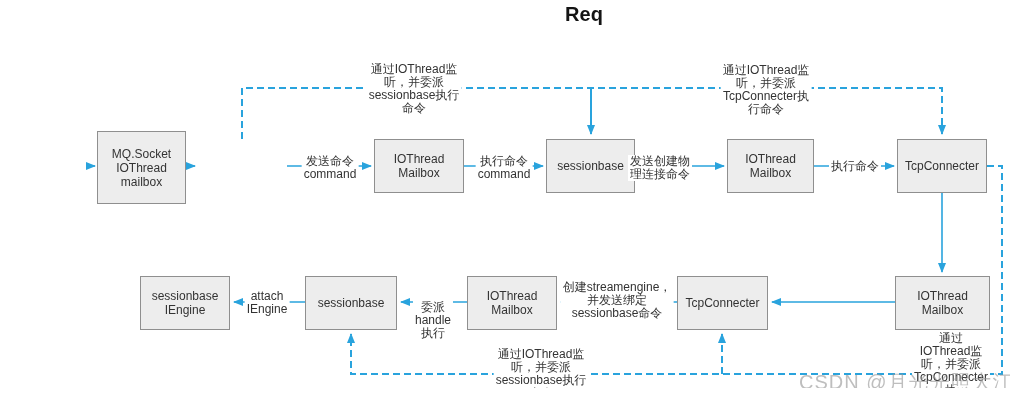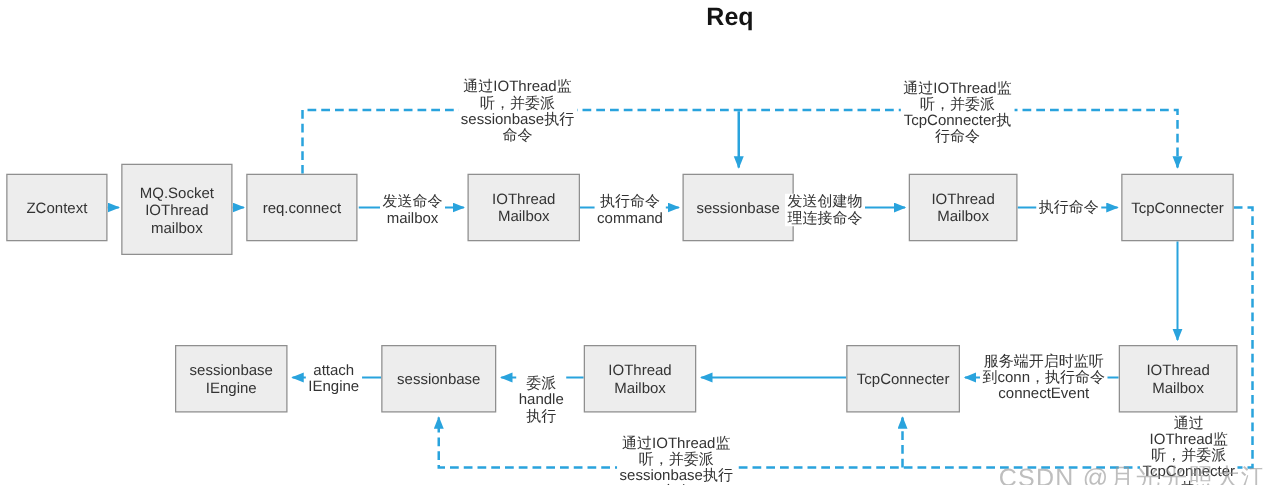--- a/index.html
+++ b/index.html
@@ -54,51 +54,49 @@
     <path d="M305,302 H234" stroke="#29a3dd" stroke-width="1.6" fill="none" marker-end="url(#arr)"></path>
     <path d="M591,89 V134" stroke="#29a3dd" stroke-width="2" fill="none" marker-end="url(#arr)"></path>
 
     <path d="M242,139 V88 H942 V134" stroke="#29a3dd" stroke-width="2" stroke-dasharray="7 4" fill="none" marker-end="url(#arr)"></path>
     <path d="M987,166 H1002 V374 H351 V334" stroke="#29a3dd" stroke-width="2" stroke-dasharray="7 4" fill="none" marker-end="url(#arr)"></path>
     <path d="M722,374 V334" stroke="#29a3dd" stroke-width="2" stroke-dasharray="7 4" fill="none" marker-end="url(#arr)"></path>
   </svg>
 
   <div class="page-title">Req</div>
 
-  <div class="node" style="left:5px;top:139px;width:81px;height:54px">ZContext</div>
   <div class="node" style="left:97px;top:131px;width:89px;height:73px">MQ.Socket
 IOThread
 mailbox</div>
-  <div class="node" style="left:197px;top:139px;width:89px;height:54px">req.connect</div>
   <div class="node" style="left:374px;top:139px;width:90px;height:54px">IOThread
 Mailbox</div>
   <div class="node" style="left:546px;top:139px;width:89px;height:54px">sessionbase</div>
   <div class="node" style="left:727px;top:139px;width:87px;height:54px">IOThread
 Mailbox</div>
   <div class="node" style="left:897px;top:139px;width:90px;height:54px">TcpConnecter</div>
 
   <div class="node" style="left:140px;top:276px;width:90px;height:54px">sessionbase
 IEngine</div>
   <div class="node" style="left:305px;top:276px;width:92px;height:54px">sessionbase</div>
   <div class="node" style="left:467px;top:276px;width:90px;height:54px">IOThread
 Mailbox</div>
   <div class="node" style="left:677px;top:276px;width:91px;height:54px">TcpConnecter</div>
   <div class="node" style="left:895px;top:276px;width:95px;height:54px">IOThread
 Mailbox</div>
 
   <div class="elabel" style="left:330px;top:168px">发送命令
-mailbox</div>
+command</div>
   <div class="elabel" style="left:504px;top:168px">执行命令
 command</div>
   <div class="elabel" style="left:660px;top:168px">发送创建物
 理连接命令</div>
   <div class="elabel" style="left:855px;top:166px">执行命令</div>
-  <div class="elabel" style="left:835px;top:302px">服务端开启时监听
-到conn，执行命令
-connectEvent</div>
+  <div class="elabel" style="left:617px;top:300px">创建streamengine，
+并发送绑定
+sessionbase命令</div>
   <div class="elabel" style="left:433px;top:320px">委派
 handle
 执行</div>
   <div class="elabel" style="left:267px;top:303px">attach
 IEngine</div>
 
   <div class="elabel" style="left:414px;top:89px">通过IOThread监
 听，并委派
 sessionbase执行
 命令</div>

